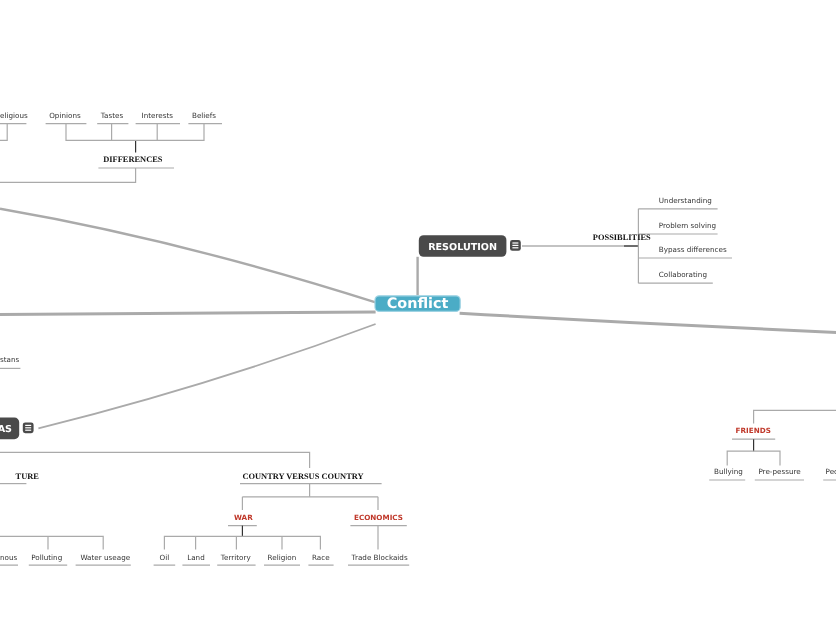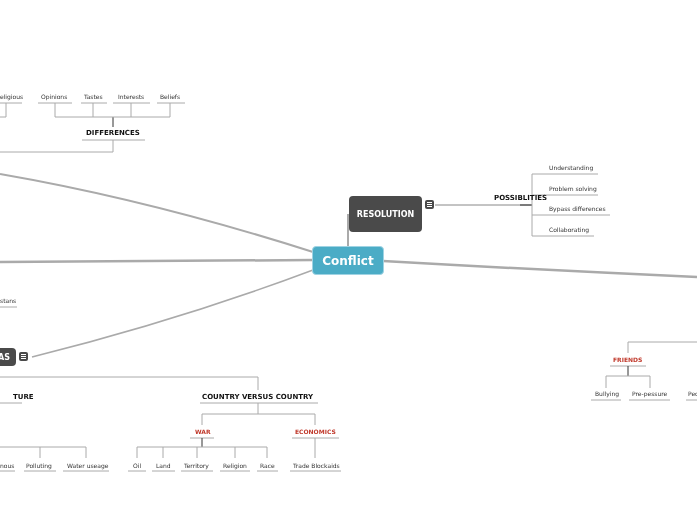--- a/index.html
+++ b/index.html
@@ -1,20 +1,20 @@
 <!DOCTYPE html>
 <html><head>
 <meta charset="utf-8">
 <style>
   html, body { margin:0; padding:0; background:#ffffff; }
   body { width:697px; height:520px; position:relative; overflow:hidden; font-family:"DejaVu Sans", sans-serif; }
   svg.lines { position:absolute; left:0; top:0; width:697px; height:520px; }
   .node { position:absolute; white-space:nowrap; }
   .leaf { font-size:6px; color:#333; text-align:center; }
-  .sub { font-size:7px; font-weight:bold; color:#111; text-align:center; }
+  .sub { font-size:7px; font-weight:bold; color:#111; text-align:center;font-family:Liberation Serif, serif; }
   .red { font-size:6px; font-weight:bold; color:#c0392b; text-align:center; }
   .main { position:absolute; background:#4a4a4a; color:#fff; font-size:8px; font-weight:bold; border-radius:4px; display:flex; align-items:center; justify-content:center; }
   .central { position:absolute; background:#4bacc6; color:#fff; font-weight:bold; font-size:12px; border-radius:4px; display:flex; align-items:center; justify-content:center; border:1px solid #9fd3e3; box-sizing:border-box; }
   .collapse { position:absolute; width:9px; height:9px; background:#4a4a4a; border-radius:2px; }
   .collapse::before { content:""; position:absolute; left:2px; right:2px; top:2px; height:1px; background:#fff; box-shadow:0 2px 0 #fff, 0 4px 0 #fff; }
 </style>
 </head>
 <body>
 
 <svg class="lines" viewBox="0 0 697 520">
@@ -54,25 +54,25 @@
     <path d="M0 471 L15 471 M24 471 L56 471 M63 471 L109 471" stroke-width="1"></path>
 
     <path d="M628 353 L628 342 L697 342" stroke-width="1"></path>
     <path d="M610 366 L646 366" stroke-width="1"></path>
     <path d="M628 366 L628 376" stroke="#333" stroke-width="1"></path>
     <path d="M606 388 L606 376 L650 376 L650 388" stroke-width="1"></path>
     <path d="M591 400 L621 400 M629 400 L670 400 M686 400 L697 400" stroke-width="1"></path>
   </g>
 </svg>
 
-<div class="central" style="left:312px;top:246px;width:72px;height:29px;">
+<div class="central" style="left:312px;top:246px;width:72px;height:14px;">
   <span>Conflict</span>
 </div>
 
-<div class="main" style="left:349px;top:196px;width:73px;height:36px;">
+<div class="main" style="left:349px;top:196px;width:73px;height:18px;">
   <span>RESOLUTION</span>
 </div>
 <div class="collapse" style="left:425px;top:200px;"></div>
 <div class="node sub" style="left:462px;top:194px;margin-left:32px;">POSSIBLITIES</div>
 <div class="node leaf" style="left:549px;top:164px;">Understanding</div>
 <div class="node leaf" style="left:549px;top:185px;">Problem solving</div>
 <div class="node leaf" style="left:549px;top:205px;">Bypass differences</div>
 <div class="node leaf" style="left:549px;top:226px;">Collaborating</div>
 
 <div class="node sub" style="left:86px;top:129px;">DIFFERENCES</div>

